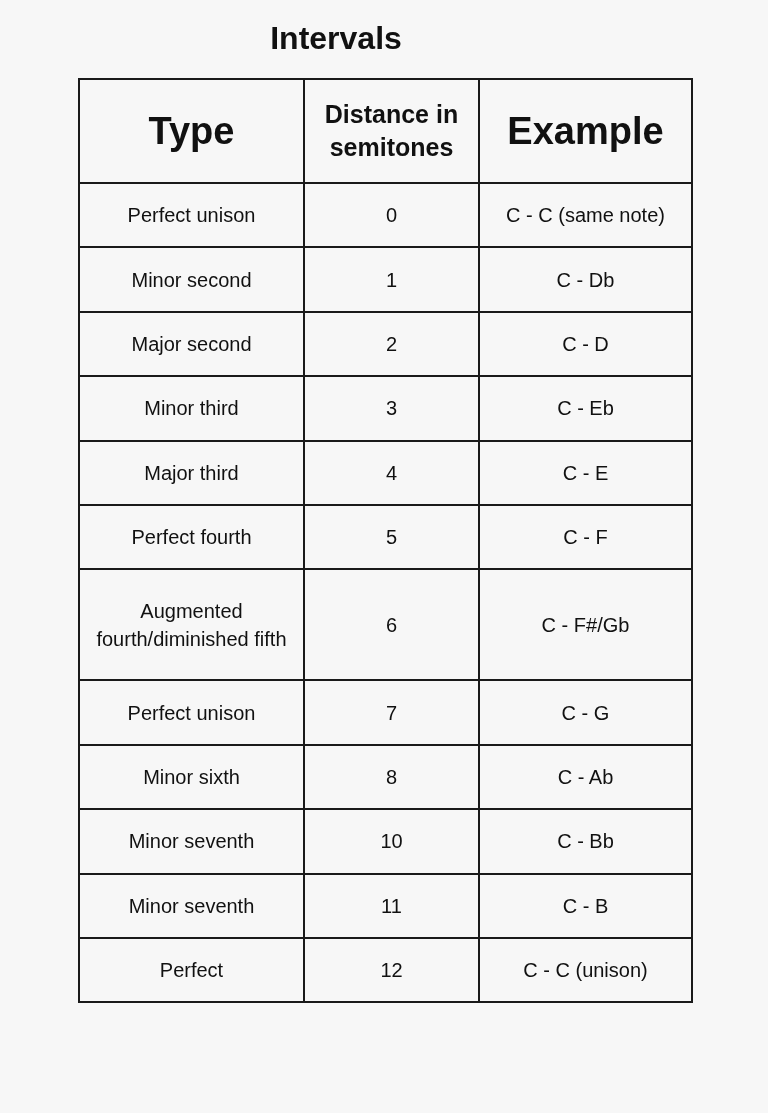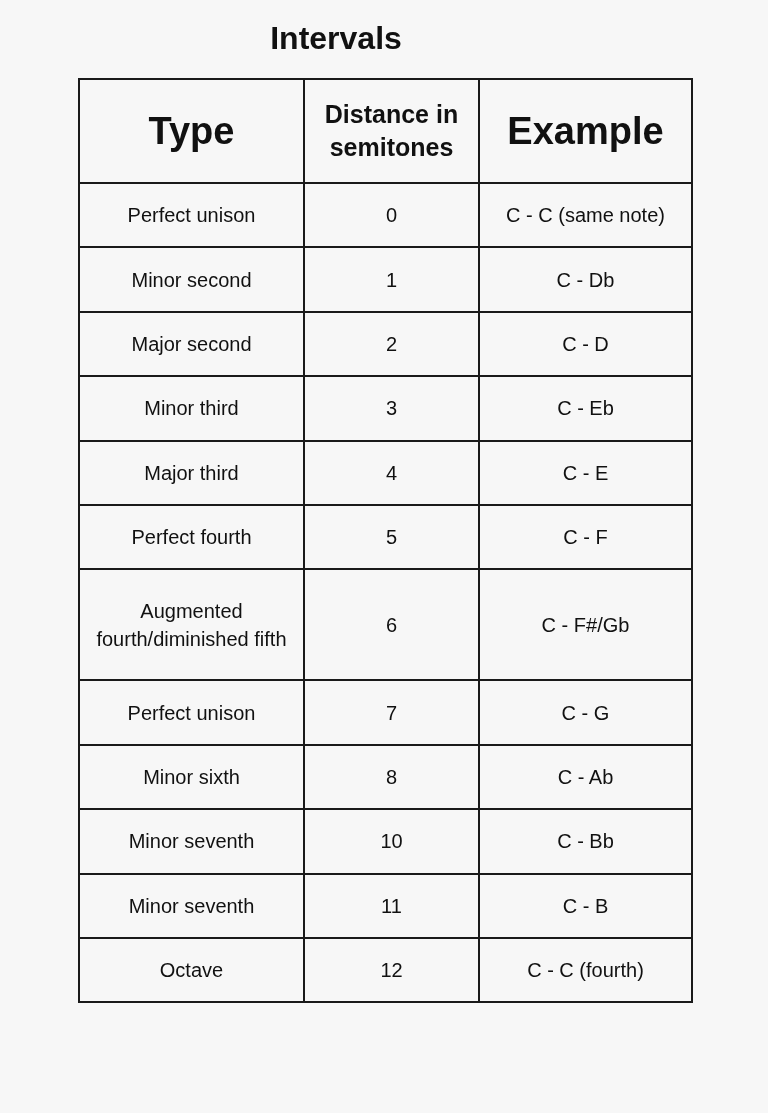--- a/index.html
+++ b/index.html
@@ -99,18 +99,18 @@
         <td>Minor seventh</td>
         <td>10</td>
         <td>C - Bb</td>
       </tr>
       <tr>
         <td>Minor seventh</td>
         <td>11</td>
         <td>C - B</td>
       </tr>
       <tr>
-        <td>Octave</td>
+        <td>Perfect</td>
         <td>12</td>
-        <td>C - C (fourth)</td>
+        <td>C - C (unison)</td>
       </tr>
     </tbody>
 </table>
 
 </body></html>

